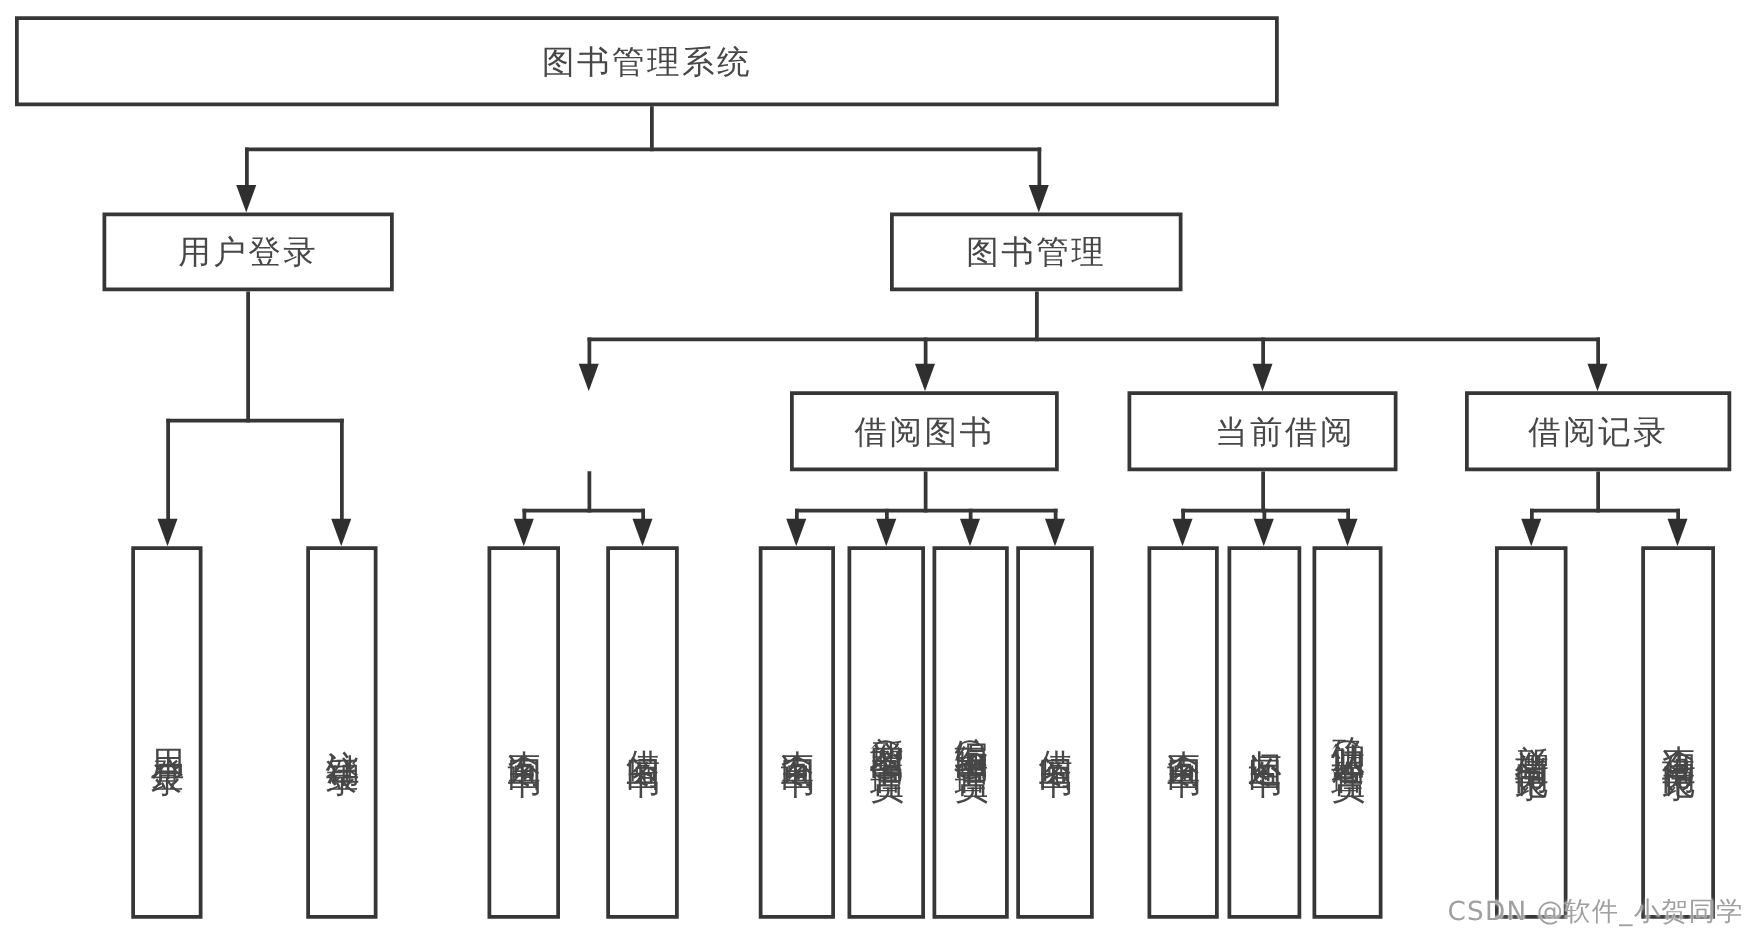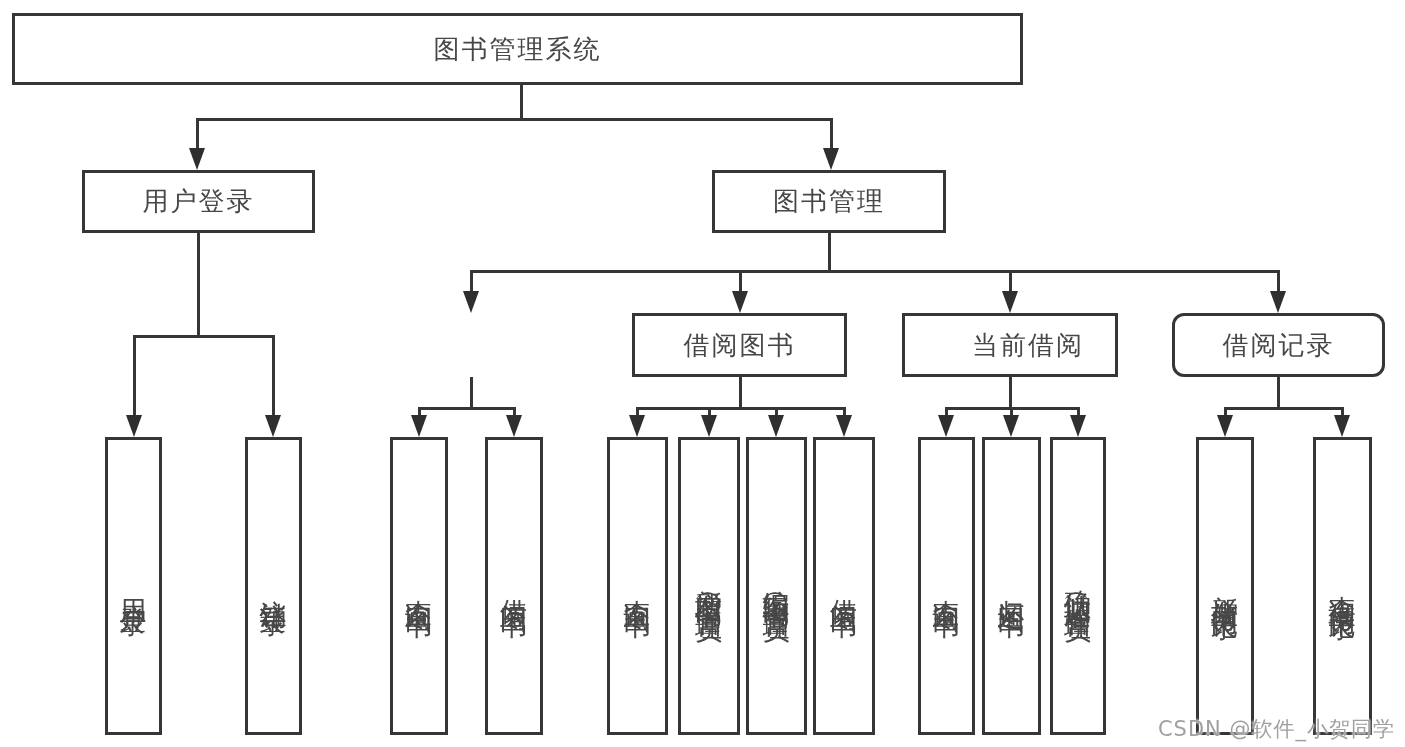--- a/index.html
+++ b/index.html
@@ -115,21 +115,21 @@
       <div class="arrowhead" style="left: 1334px; top: 415px;"></div>
     </div>
 
   <div class="node hnode" style="left:12px; top:13px; width:1011px; height:72px;">图书管理系统</div>
 
   <div class="node hnode" style="left:82px; top:170px; width:233px; height:63px;">用户登录</div>
   <div class="node hnode" style="left:712px; top:170px; width:234px; height:63px;">图书管理</div>
 
   <div class="node hnode" style="left:632px; top:313px; width:215px; height:64px;">借阅图书</div>
   <div class="node hnode" style="left:902px; top:313px; width:216px; height:64px;padding-left:36px;">当前借阅</div>
-  <div class="node hnode" style="left:1172px; top:313px; width:213px; height:64px;border-radius:12px;">借阅记录</div>
+  <div class="node hnode" style="left:1172px; top:313px; width:213px; height:64px;">借阅记录</div>
 
   <div class="node vnode" style="left:105px; top:437px; width:57px; height:298px;">用户登录</div>
   <div class="node vnode" style="left:245px; top:437px; width:57px; height:298px;">注销登录</div>
 
   <div class="node vnode" style="left:390px; top:437px; width:58px; height:298px;">查询图书</div>
   <div class="node vnode" style="left:485px; top:437px; width:58px; height:298px;">借阅图书</div>
 
   <div class="node vnode" style="left:607px; top:437px; width:61px; height:298px;">查询图书</div>
   <div class="node vnode" style="left:678px; top:437px; width:62px; height:298px;">新增图书（管理员）</div>
   <div class="node vnode" style="left:746px; top:437px; width:61px; height:298px;">编辑图书（管理员）</div>

